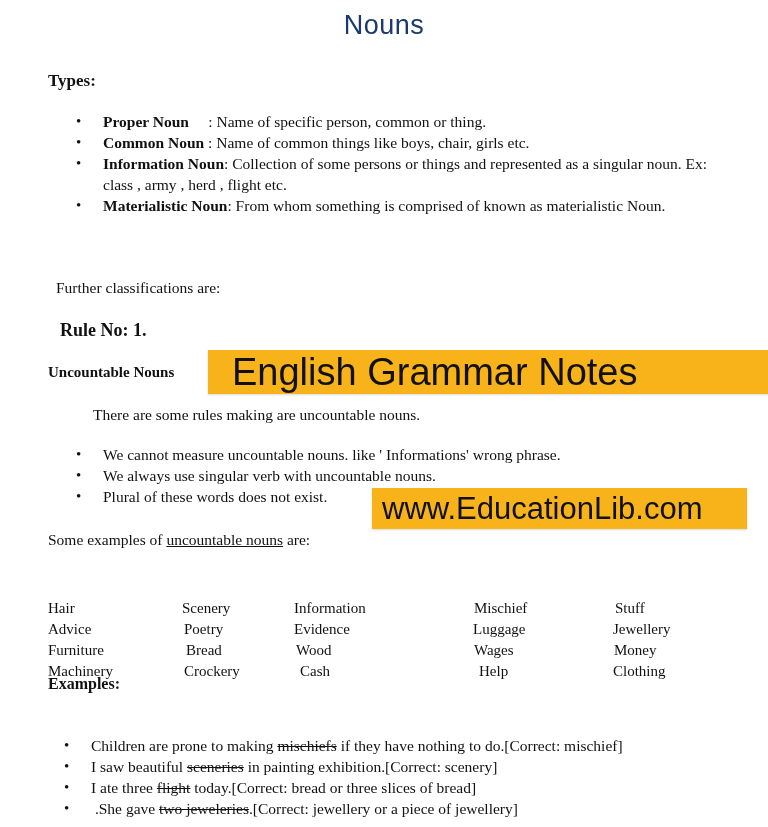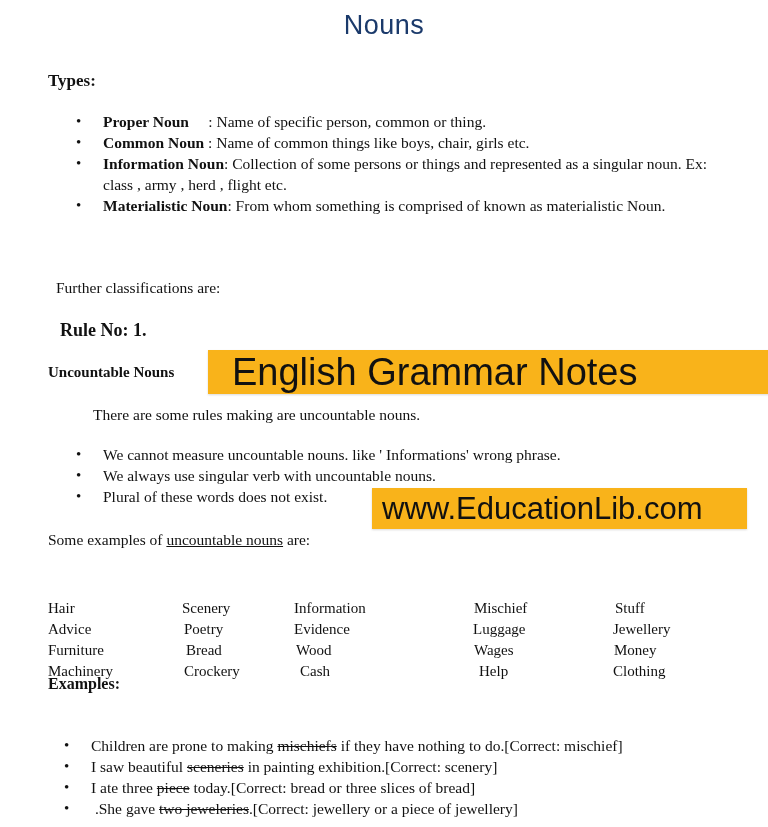--- a/index.html
+++ b/index.html
@@ -101,15 +101,15 @@
     <span class="cell" style="left:431px">Help</span>
     <span class="cell" style="left:565px">Clothing</span>
   </div>
 </div>
 
 <div class="abs h-bold" style="left:48px; top:675px; font-size:16px;">Examples:</div>
 
 <ul class="abs examples-list">
   <li><span>Children are prone to making </span><span class="strike">mischiefs</span><span> if they have nothing to do.[Correct: mischief]</span></li>
   <li><span>I saw beautiful </span><span class="strike">sceneries</span><span> in painting exhibition.[Correct: scenery]</span></li>
-  <li><span>I ate three </span><span class="strike">piece</span><span> today.[Correct: bread or three slices of bread]</span></li>
+  <li><span>I ate three </span><span class="strike">flight</span><span> today.[Correct: bread or three slices of bread]</span></li>
   <li><span style="white-space:pre"> .She gave </span><span class="strike">two jeweleries</span><span>.[Correct: jewellery or a piece of jewellery]</span></li>
 </ul>
 
 </body></html>

